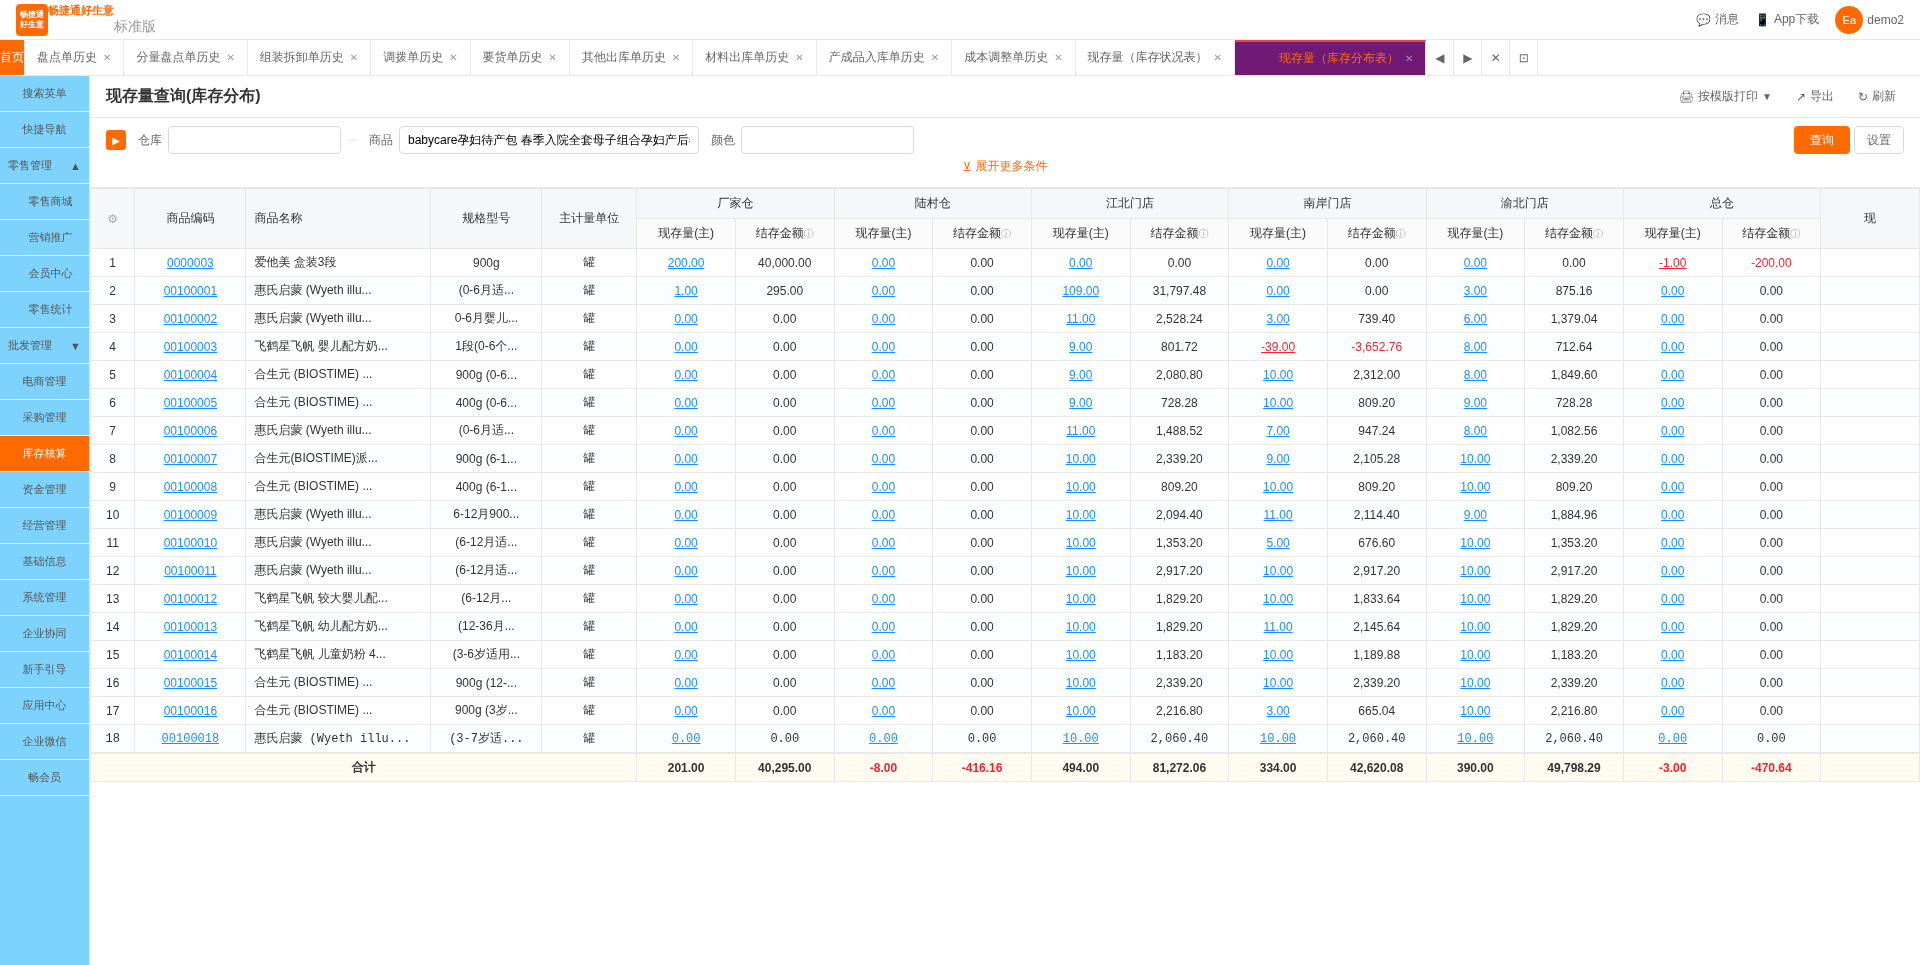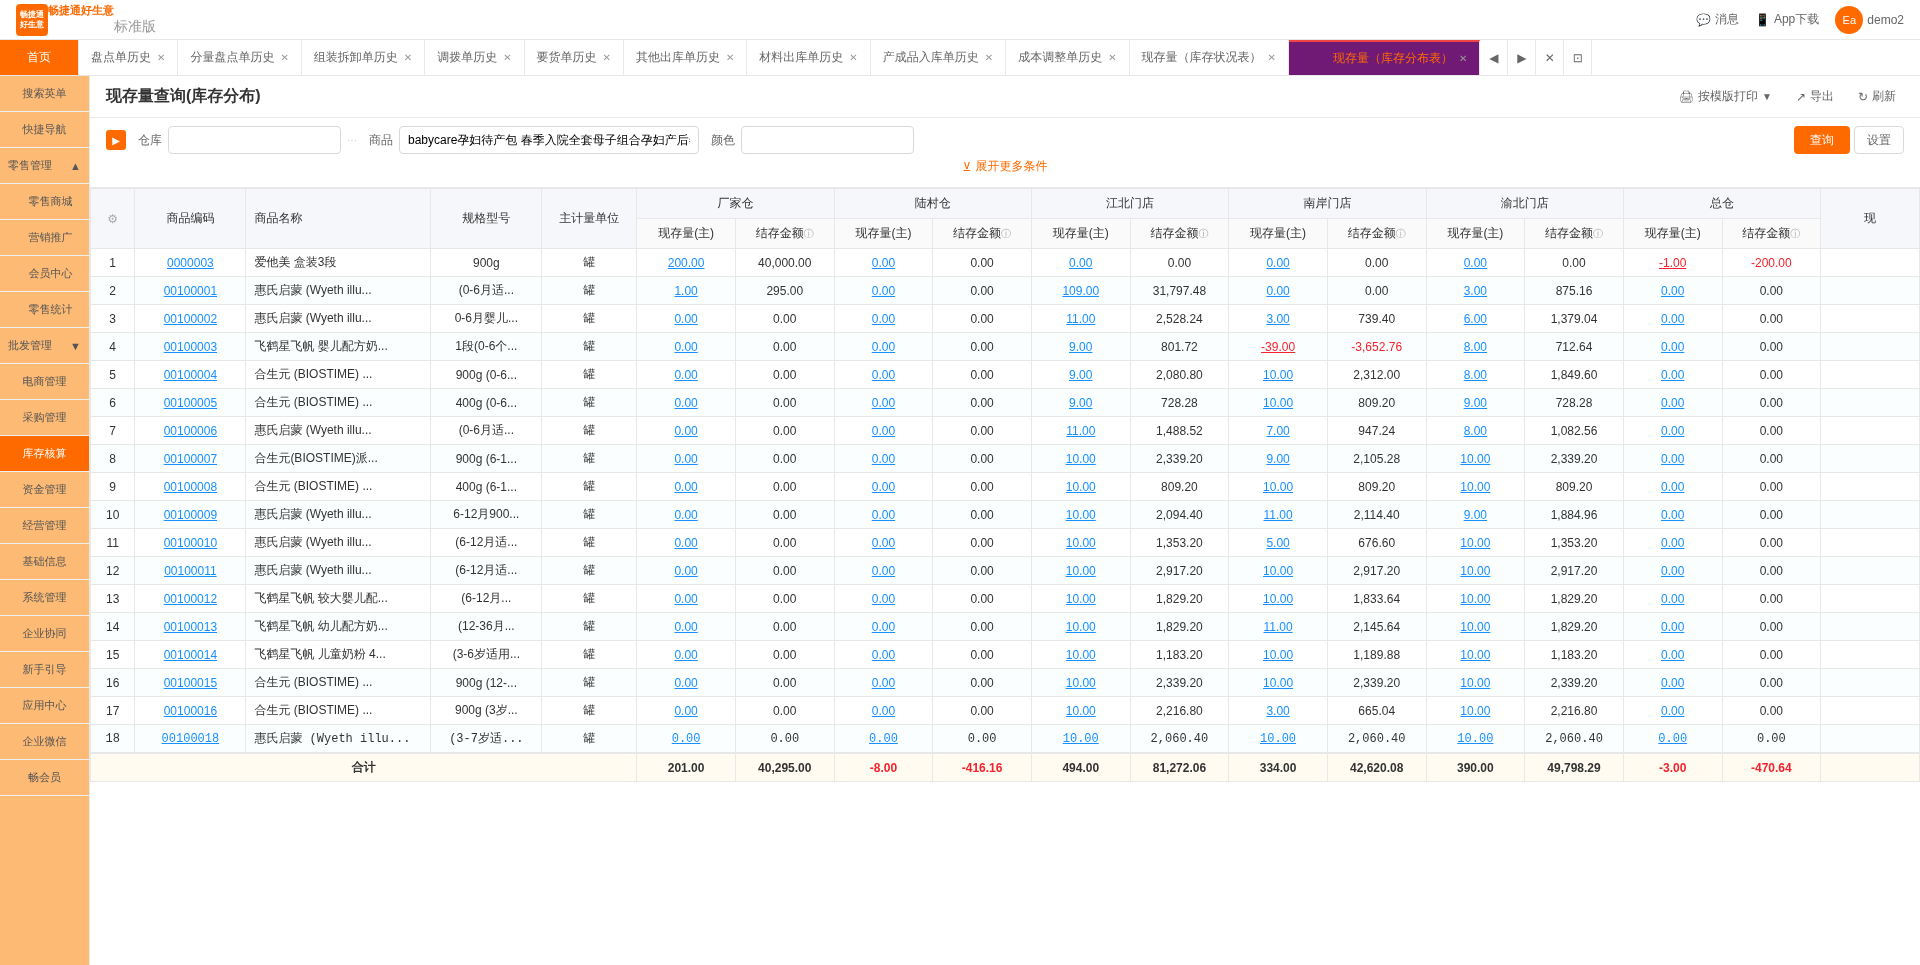--- a/index.html
+++ b/index.html
@@ -11,28 +11,28 @@
     .logo-icon { width: 32px; height: 32px; background: #ff6a00; border-radius: 4px; display: flex; align-items: center; justify-content: center; color: white; font-size: 10px; font-weight: bold; }
     .top-right { display: flex; align-items: center; gap: 16px; }
     .top-btn { display: flex; align-items: center; gap: 4px; color: #666; cursor: pointer; font-size: 12px; }
     .user-avatar { width: 28px; height: 28px; border-radius: 50%; background: #ff6a00; display: flex; align-items: center; justify-content: center; color: white; font-size: 11px; }
 
     
     .tab-bar { height: 36px; background: #fff; display: flex; align-items: center; border-bottom: 1px solid #e8e8e8; overflow: hidden; }
     .tab-item { height: 36px; display: flex; align-items: center; padding: 0 12px; font-size: 12px; color: #666; cursor: pointer; border-right: 1px solid #e8e8e8; white-space: nowrap; flex-shrink: 0; position: relative; }
     .tab-item.active { background: #701a75; color: #ff6a00; border-top: 2px solid #ef4444; padding-left: 44px; }
     .tab-close { margin-left: 6px; color: #999; font-size: 10px; }
-    .tab-home { background: #ff6a00; color: white; padding: 0 27px; }
+    .tab-home { background: #ff6a00; color: white; padding: 0 0; }
     .tab-nav-btn { width: 28px; height: 36px; display: flex; align-items: center; justify-content: center; cursor: pointer; color: #666; border-right: 1px solid #e8e8e8; flex-shrink: 0; }
 
     
     .main-layout { display: flex; height: calc(965px - 40px - 36px); }
 
     
-    .sidebar { width: 90px; background: #fdba74; border-right: 1px solid #e8e8e8; display: flex; flex-direction: column; overflow-y: auto; flex-shrink: 0; }
+    .sidebar { width: 90px; background: #7dd3fc; border-right: 1px solid #e8e8e8; display: flex; flex-direction: column; overflow-y: auto; flex-shrink: 0; }
     .sidebar-item { padding: 10px 4px; text-align: center; cursor: pointer; color: #555; font-size: 12px; border-bottom: 1px solid #f0f0f0; }
     .sidebar-item.active { background: #ff6a00; color: white; }
     .sidebar-item.has-sub { display: flex; align-items: center; justify-content: space-between; padding: 10px 8px; }
 
     
     .content { flex: 1; display: flex; flex-direction: column; overflow: hidden; }
     
     
     .page-header { background: #fff; padding: 8px 16px; border-bottom: 1px solid #e8e8e8; display: flex; align-items: center; justify-content: space-between; }
     .page-title { font-size: 16px; font-weight: bold; color: #333; }

